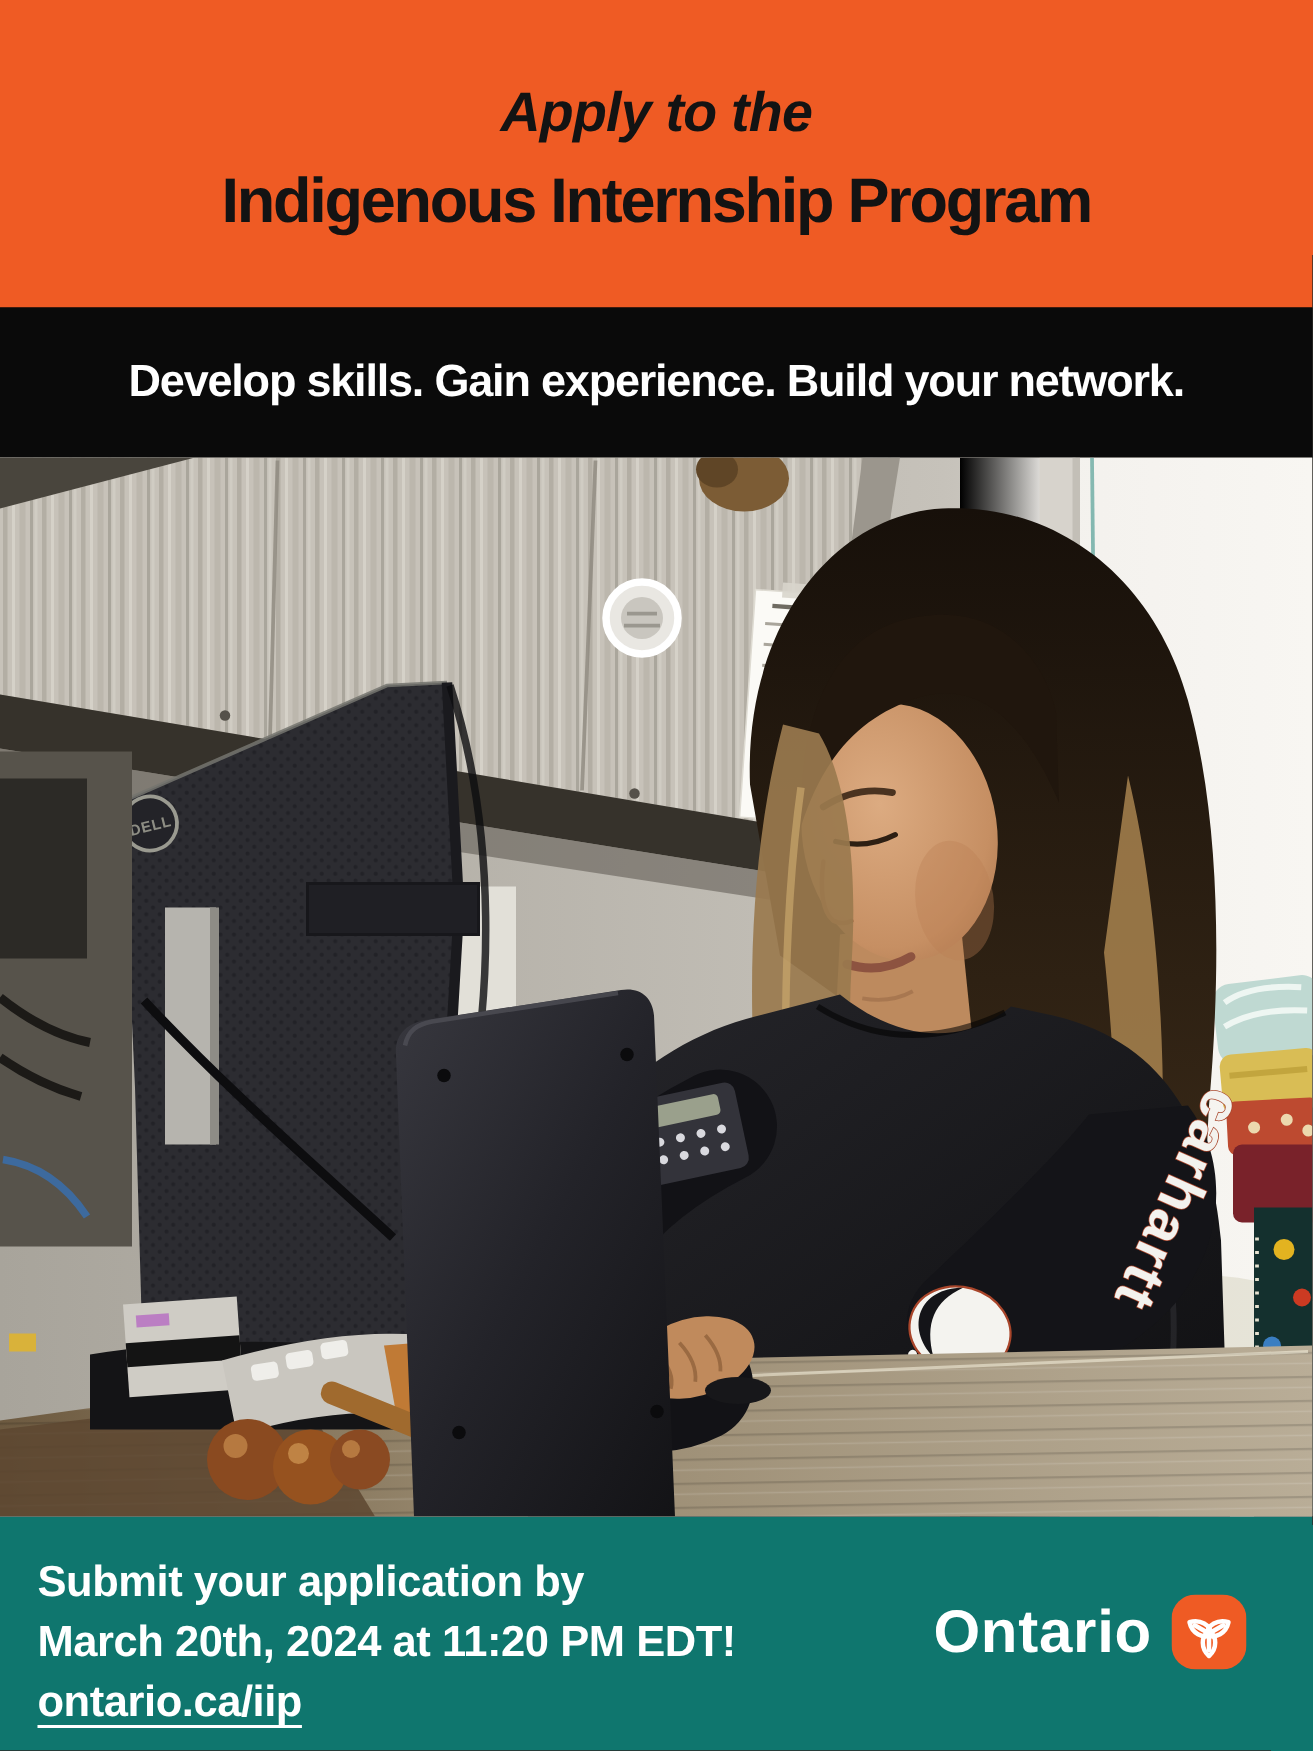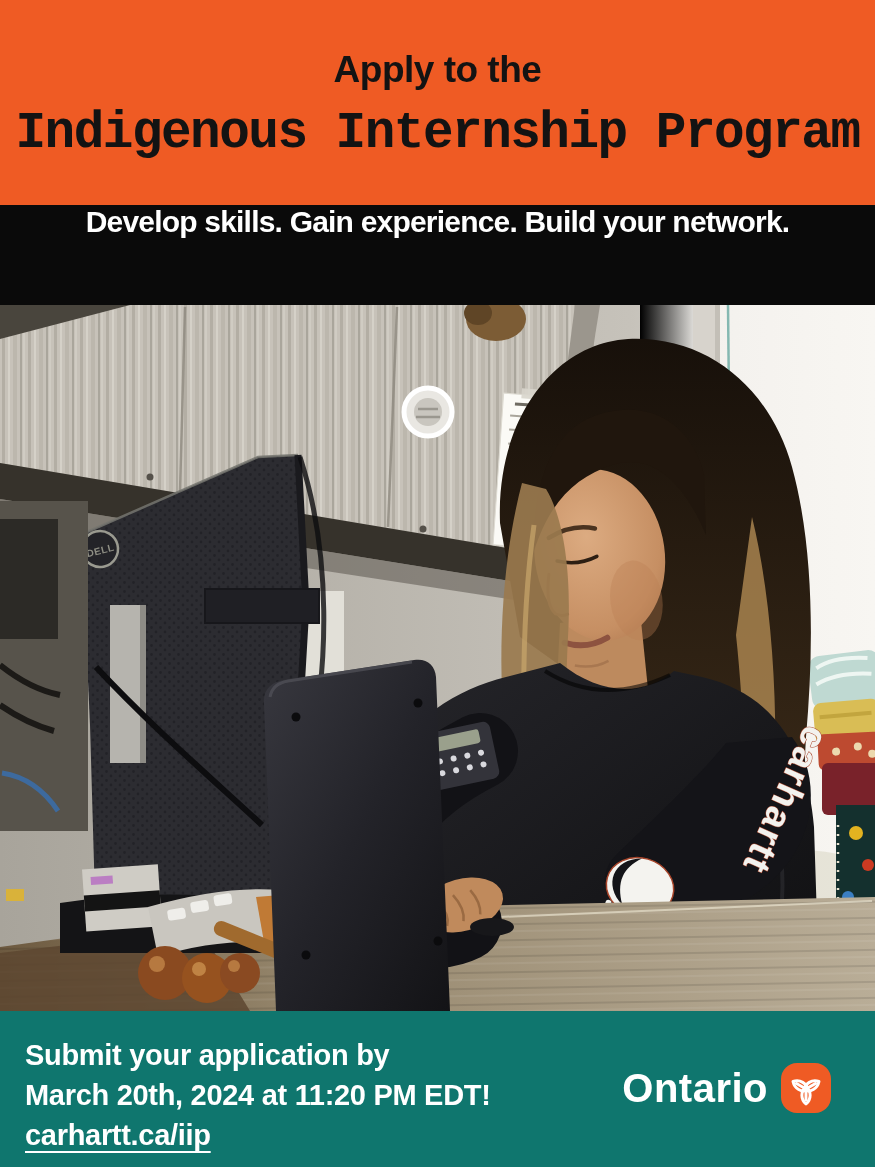--- a/index.html
+++ b/index.html
@@ -7,27 +7,27 @@
   body { font-family:"Liberation Sans", sans-serif; position:relative; }
 
   .poster { width:875px; height:1167px; display:flex; flex-direction:column; }
 
   
   .band-orange {
     height:205px; background:#EF5B24;
     display:flex; flex-direction:column; align-items:center; justify-content:center;
     gap:14px; padding-top:6px;
   }
-  .kicker  { font-size:37px; font-weight:bold; color:#131313; letter-spacing:-0.5px; }
-  .title   { font-size:51px; font-weight:bold; color:#131313; letter-spacing:-1.5px; white-space:nowrap;font-family:Liberation Mono, monospace; }
+  .kicker  { font-size:37px; font-weight:bold; color:#131313; letter-spacing:-0.5px;font-style:italic; }
+  .title   { font-size:42px; font-weight:bold; color:#131313; letter-spacing:-1.5px; white-space:nowrap; }
 
   
   .band-tagline {
     height:100px; background:#0A0A0A;
-    display:flex; align-items:flex-start; justify-content:center;
+    display:flex; align-items:center; justify-content:center;
   }
   .tagline { font-size:30px; font-weight:bold; color:#FFFFFF; letter-spacing:-0.8px; white-space:nowrap; }
 
   
   .photo-wrap { height:706px; position:relative; overflow:hidden; background:#b2aea6; }
   .photo-wrap svg { display:block; }
 
   
   .band-footer {
     height:156px; background:#0f766e; color:#fff;
@@ -315,21 +315,21 @@
         <circle cx="306" cy="650" r="4.5" fill="#0b0b0d"></circle>
           <circle cx="438" cy="636" r="4.5" fill="#0b0b0d"></circle>
       </g>
     </svg>
   </div>
 
   <div class="band-footer">
     <div class="footer-text">
       <div>Submit your application by</div>
       <div>March 20th, 2024 at 11:20 PM EDT!</div>
-      <div><a class="footer-link">carhartt.ca/iip</a></div>
+      <div><a class="footer-link">ontario.ca/iip</a></div>
     </div>
     <div class="brand-lockup">
       <span class="brand-word">Ontario</span>
       <svg width="50" height="50" viewBox="0 0 50 50">
         <rect x="0" y="0" width="50" height="50" rx="16" fill="#EF5B24"></rect>
         <g transform="translate(25,26)" stroke="#ffffff" stroke-width="3" fill="none" stroke-linecap="round" stroke-linejoin="round">
           <g transform="rotate(180)">
               <path d="M0,-15 C5.5,-10 5.5,-2 0,2 C-5.5,-2 -5.5,-10 0,-15 Z"></path>
               <path d="M0,0 L0,-11"></path>
             </g>

